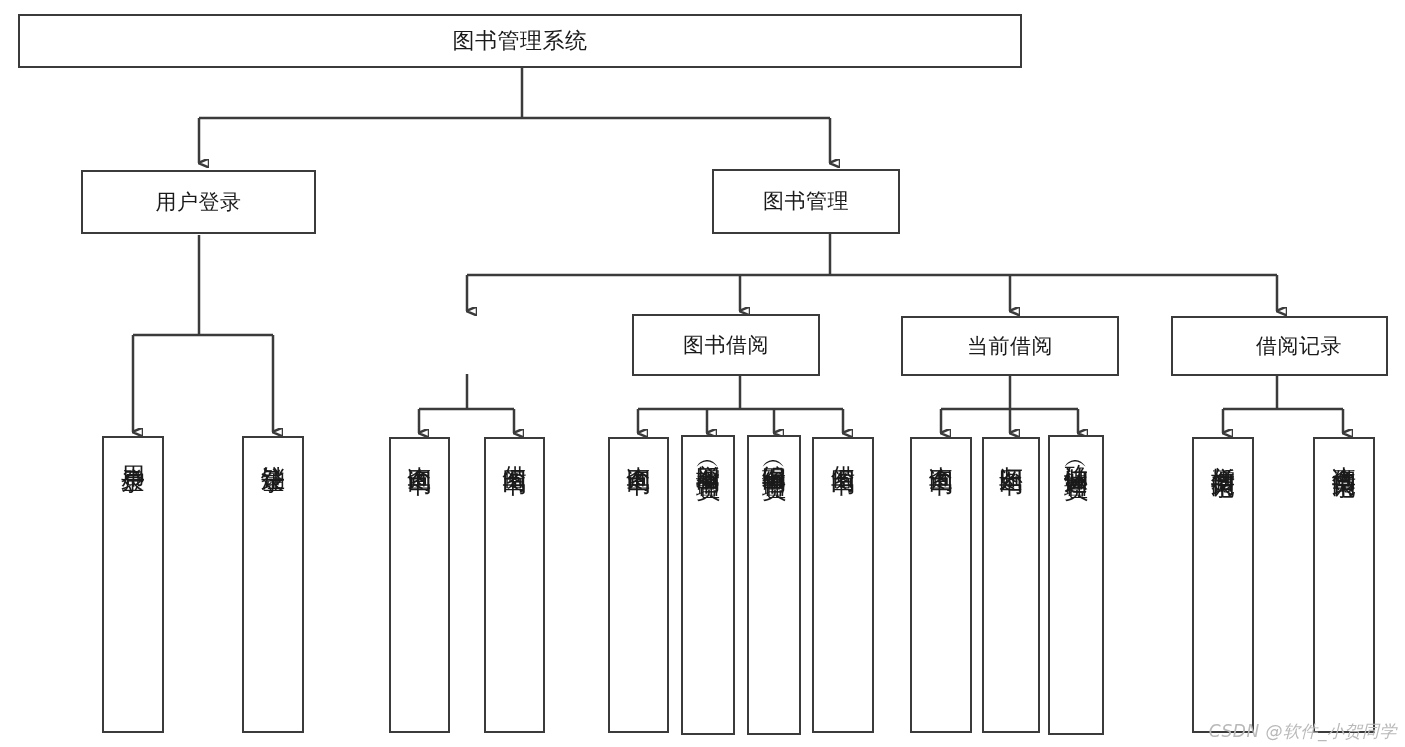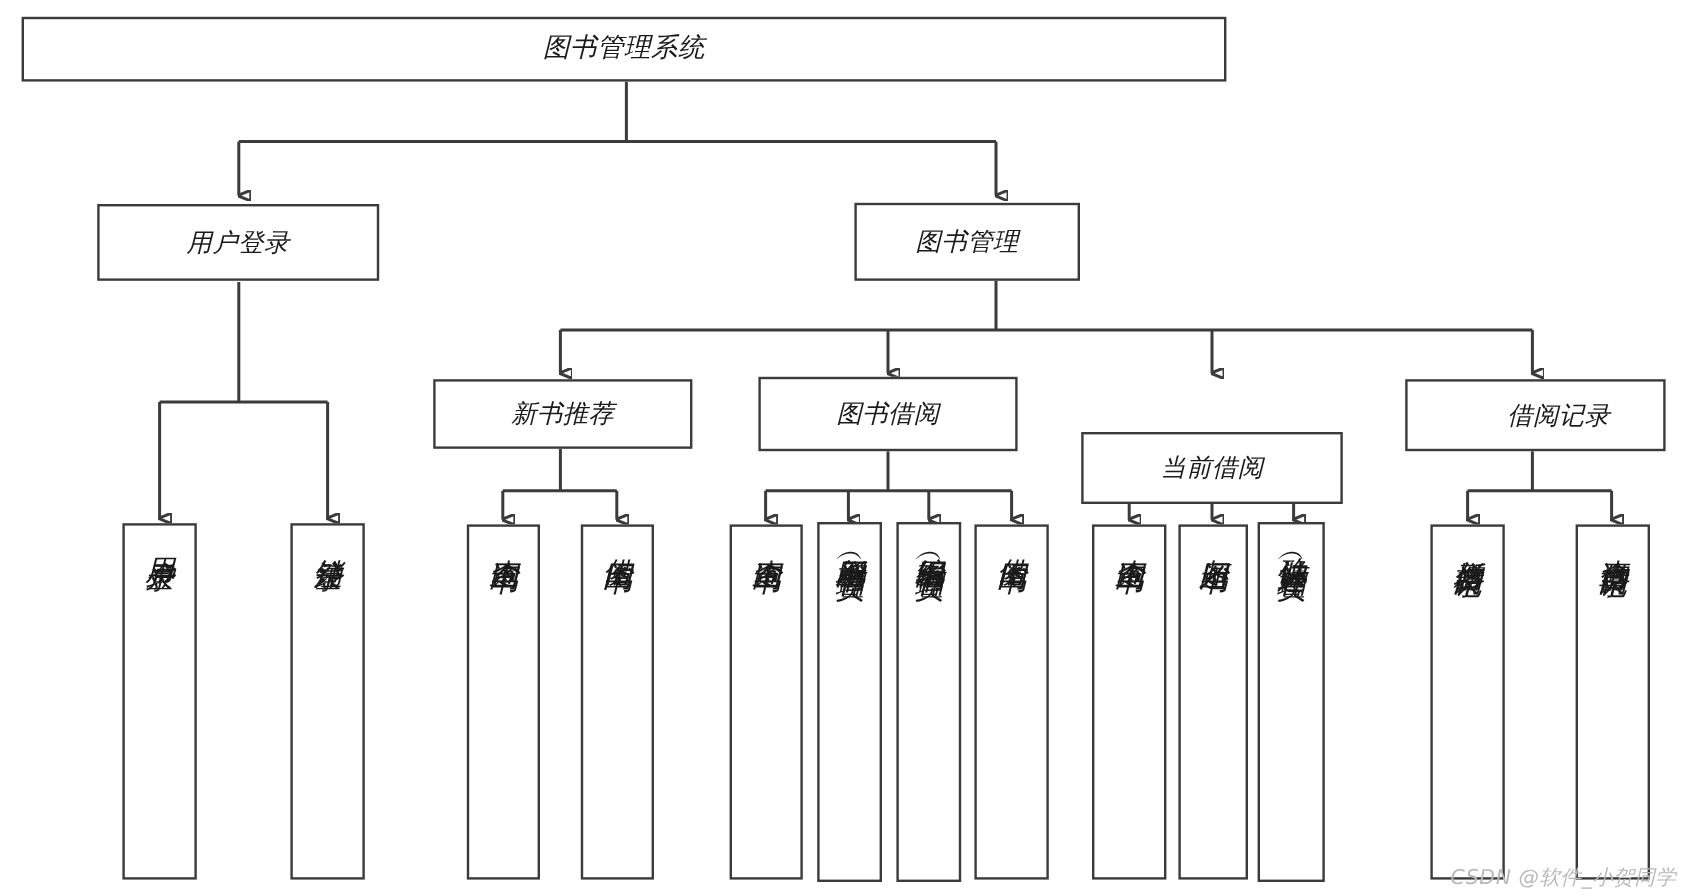--- a/index.html
+++ b/index.html
@@ -25,21 +25,20 @@
     display: flex;
     align-items: center;
     justify-content: center;
     color: #1a1a1a;
   }
   .node .lbl {
     display: block;
     text-align: center;
     line-height: 1.18;
     letter-spacing: 0.5px;
-    font-style: italic;
   }
   .node.h .lbl {
     font-size: 21px;
   }
   .node.root .lbl {
     font-size: 22px;
   }
   .node.v {
     align-items: flex-start;
     justify-content: center;
@@ -135,29 +134,26 @@
   </div>
 
   <div class="node h" style="left:81px; top:170px; width:235px; height:64px;">
     <span class="lbl">用户登录</span>
   </div>
 
   <div class="node h" style="left:712px; top:169px; width:188px; height:65px;">
     <span class="lbl">图书管理</span>
   </div>
 
-  <div class="node h" style="left:361px; top:316px; width:216px; height:58px;">
-    <span class="lbl">新书推荐</span>
-  </div>
-
-  <div class="node h" style="left:632px; top:314px; width:216px; height:62px;">
+
+  <div class="node h" style="left:632px; top:314px; width:188px; height:62px;">
     <span class="lbl">图书借阅</span>
   </div>
 
-  <div class="node h" style="left:901px; top:316px; width:218px; height:60px;margin-top:44px;">
+  <div class="node h" style="left:901px; top:316px; width:218px; height:60px;">
     <span class="lbl">当前借阅</span>
   </div>
 
   <div class="node h" style="left:1171px; top:316px; width:217px; height:60px;padding-left:39px;">
     <span class="lbl">借阅记录</span>
   </div>
 
   <div class="node v" style="left:102px; top:436px; width:62px; height:297px;">
     <span class="lbl">用户登录</span>
   </div>

